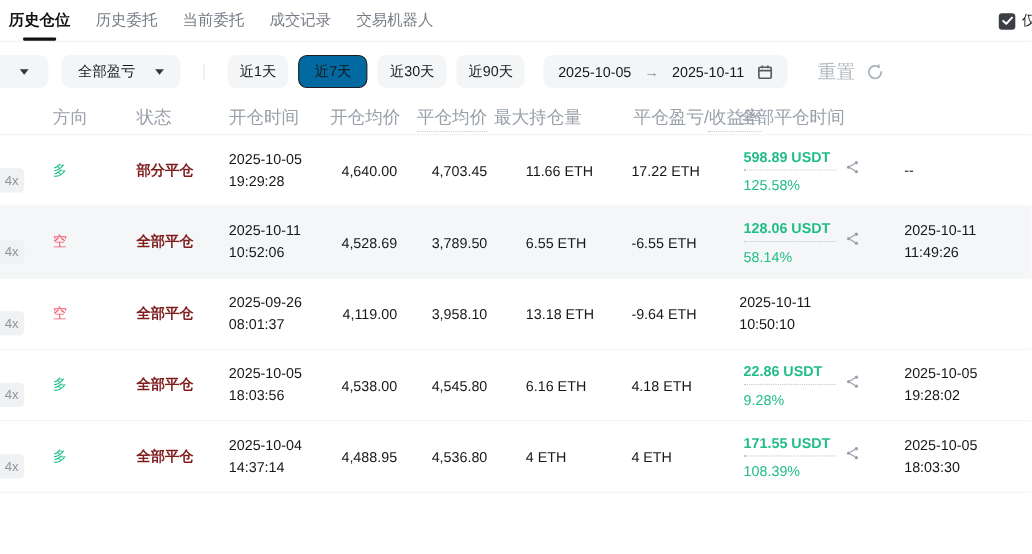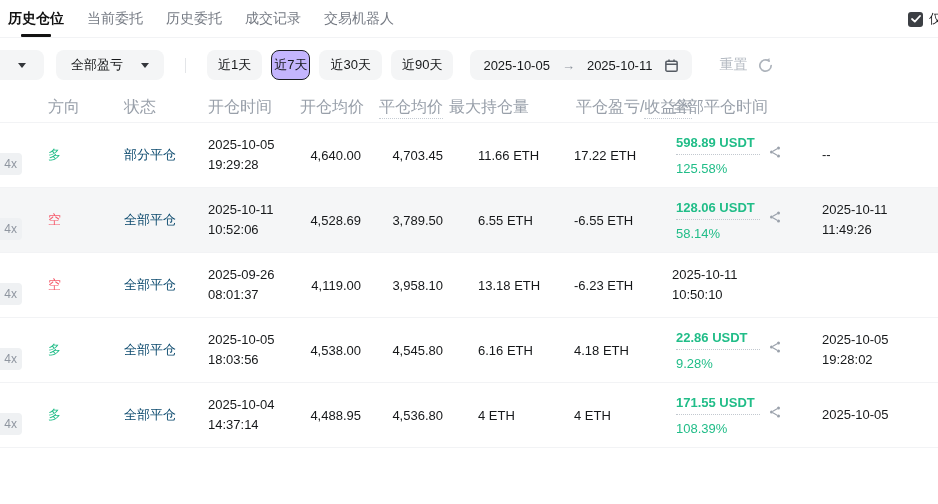--- a/index.html
+++ b/index.html
@@ -19,24 +19,24 @@
 
   
   .filterbar { display:flex; align-items:center; height:30px; margin:12px 0 0 -34px; }
   .pill { height:30px; border-radius:8px; background:#f4f5f6; display:inline-flex; align-items:center; padding:0 12px; font-size:13px; color:#16181a; cursor:pointer; white-space:nowrap; flex:none; }
   .caret { width:0; height:0; border-left:4px solid transparent; border-right:4px solid transparent; border-top:5px solid #33363b; display:inline-block; }
   .pill.cutoff { width:78px; justify-content:flex-end; padding-right:18px; }
   .pill.dropdown { margin-left:12px; padding:0 15px; }
   .pill.dropdown .caret { margin-left:18px; }
   .vdivider { width:1px; height:15px; background:#e3e5e8; margin:0 21px 0 21px; flex:none; }
   .range-pill { margin-right:9px; padding:0 11px; }
-  .range-pill.selected { background:#c4b5fd; border:1.5px solid #1c1e21; padding:0 2px; }
+  .range-pill.selected { background:#0369a1; border:1.5px solid #1c1e21; padding:0 14px; }
   .date-pill { margin-left:8px; padding:0 13px; gap:12px; cursor:pointer; }
   .date-arrow { color:#8d939c; font-size:13px; }
-  .reset { margin-left:27px; font-size:14px; color:#b4bac2; cursor:pointer; white-space:nowrap; }
+  .reset { margin-left:27px; font-size:17px; color:#b4bac2; cursor:pointer; white-space:nowrap; }
   .refresh { margin-left:10px; cursor:pointer; display:flex; align-items:center; }
 
   
   .trow { display:grid; grid-template-columns:34px 70px 86px 110px 65px 82px 125px 100px 150px 116px; align-items:center; }
   .thead { height:30px; margin-top:12px; font-size:16px; color:#99a0aa; }
   .thead > div { white-space:nowrap; }
   .dotted { border-bottom:1px dotted #c6ccd3; padding-bottom:3px; }
   .c-dir { padding-left:14px; }
   .c-status { padding-left:20px; }
   .c-time { padding-left:18px; }
@@ -46,38 +46,38 @@
   .c-pnl { padding-left:4px; }
   .c-closetime { padding-left:0; }
 
   .tbody { border-top:1px solid #f2f3f5; }
   .data-row { height:65px; border-bottom:1px solid #f2f3f5; font-size:13px; cursor:pointer; }
   .data-row.hovered { background:#f5f6f7; }
   .lev-badge { position:relative; left:-28px; width:50px; height:22px; background:#eff1f3; border-radius:4px; color:#8f96a0; font-size:12px; display:flex; align-items:center; justify-content:flex-end; padding-right:5px; transform:translateY(9px); }
   .dir { font-weight:500; }
   .dir.long { color:#21bd88; }
   .dir.short { color:#f55a6b; }
-  .status { font-weight:400; color:#0c4a6e; }
+  .status { font-weight:700; color:#7f1d1d; }
   .num { font-weight:500; color:#16181a; }
   .two-line div { line-height:20px; color:#16181a; }
   .pnl-wrap { display:flex; align-items:center; }
   .pnl-lines { display:flex; flex-direction:column; }
   .pnl-main { color:#21bd88; font-weight:700; border-bottom:1px dotted #c2c8cf; padding-bottom:4px; min-width:84px; white-space:nowrap; }
   .pnl-roi { color:#21bd88; font-weight:500; margin-top:6px; white-space:nowrap; }
   .share-icon { margin-left:8px; display:flex; align-items:center; transform:translateY(-3px); cursor:pointer; }
 </style>
 </head>
 <body>
 
 <div class="screen">
 
   <div class="tabbar">
     <span class="tab active">历史仓位</span>
+    <span class="tab">历史委托</span>
     <span class="tab">当前委托</span>
-    <span class="tab">历史委托</span>
     <span class="tab">成交记录</span>
     <span class="tab">交易机器人</span>
     <div class="only-filter">
       <span class="checkbox">
         <svg width="10" height="8" viewBox="0 0 10 8">
             <path d="M1 4 L3.8 6.6 L9 1" stroke="#fff" stroke-width="1.8" fill="none" stroke-linecap="round" stroke-linejoin="round"></path>
           </svg>
       </span>
       <span class="only-label">仅</span>
     </div>
@@ -204,21 +204,21 @@
         </div>
       <div class="c-dir"><span class="dir short">空</span></div>
       <div class="c-status"><span class="status">全部平仓</span></div>
       <div class="c-time two-line">
           <div>2025-09-26</div>
           <div>08:01:37</div>
         </div>
       <div class="c-openp num">4,119.00</div>
       <div class="c-closep num">3,958.10</div>
       <div class="c-cum num">13.18 ETH</div>
-      <div class="c-max num">-6.23 ETH</div>
+      <div class="c-max num">-9.64 ETH</div>
       <div class="c-closetime two-line">
           <div>2025-10-11</div>
           <div>10:50:10</div>
         </div>
     </div>
 
     <div class="trow data-row">
       <div>
           <span class="lev-badge">4x</span>
         </div>
@@ -275,17 +275,18 @@
             <svg width="14" height="14" viewBox="0 0 24 24">
               <circle cx="18" cy="5" r="2.6" fill="#9aa1ab"></circle>
               <circle cx="6" cy="12" r="2.6" fill="#9aa1ab"></circle>
               <circle cx="18" cy="19" r="2.6" fill="#9aa1ab"></circle>
               <path d="M8.3 10.7 L15.7 6.4 M8.3 13.3 L15.7 17.6" stroke="#9aa1ab" stroke-width="1.8" fill="none"></path>
             </svg>
           </span>
       </div>
       <div class="c-closetime two-line">
           <div>2025-10-05</div>
+          <div>18:03:30</div>
         </div>
     </div>
 
   </div>
 </div>
 
 </body></html>

